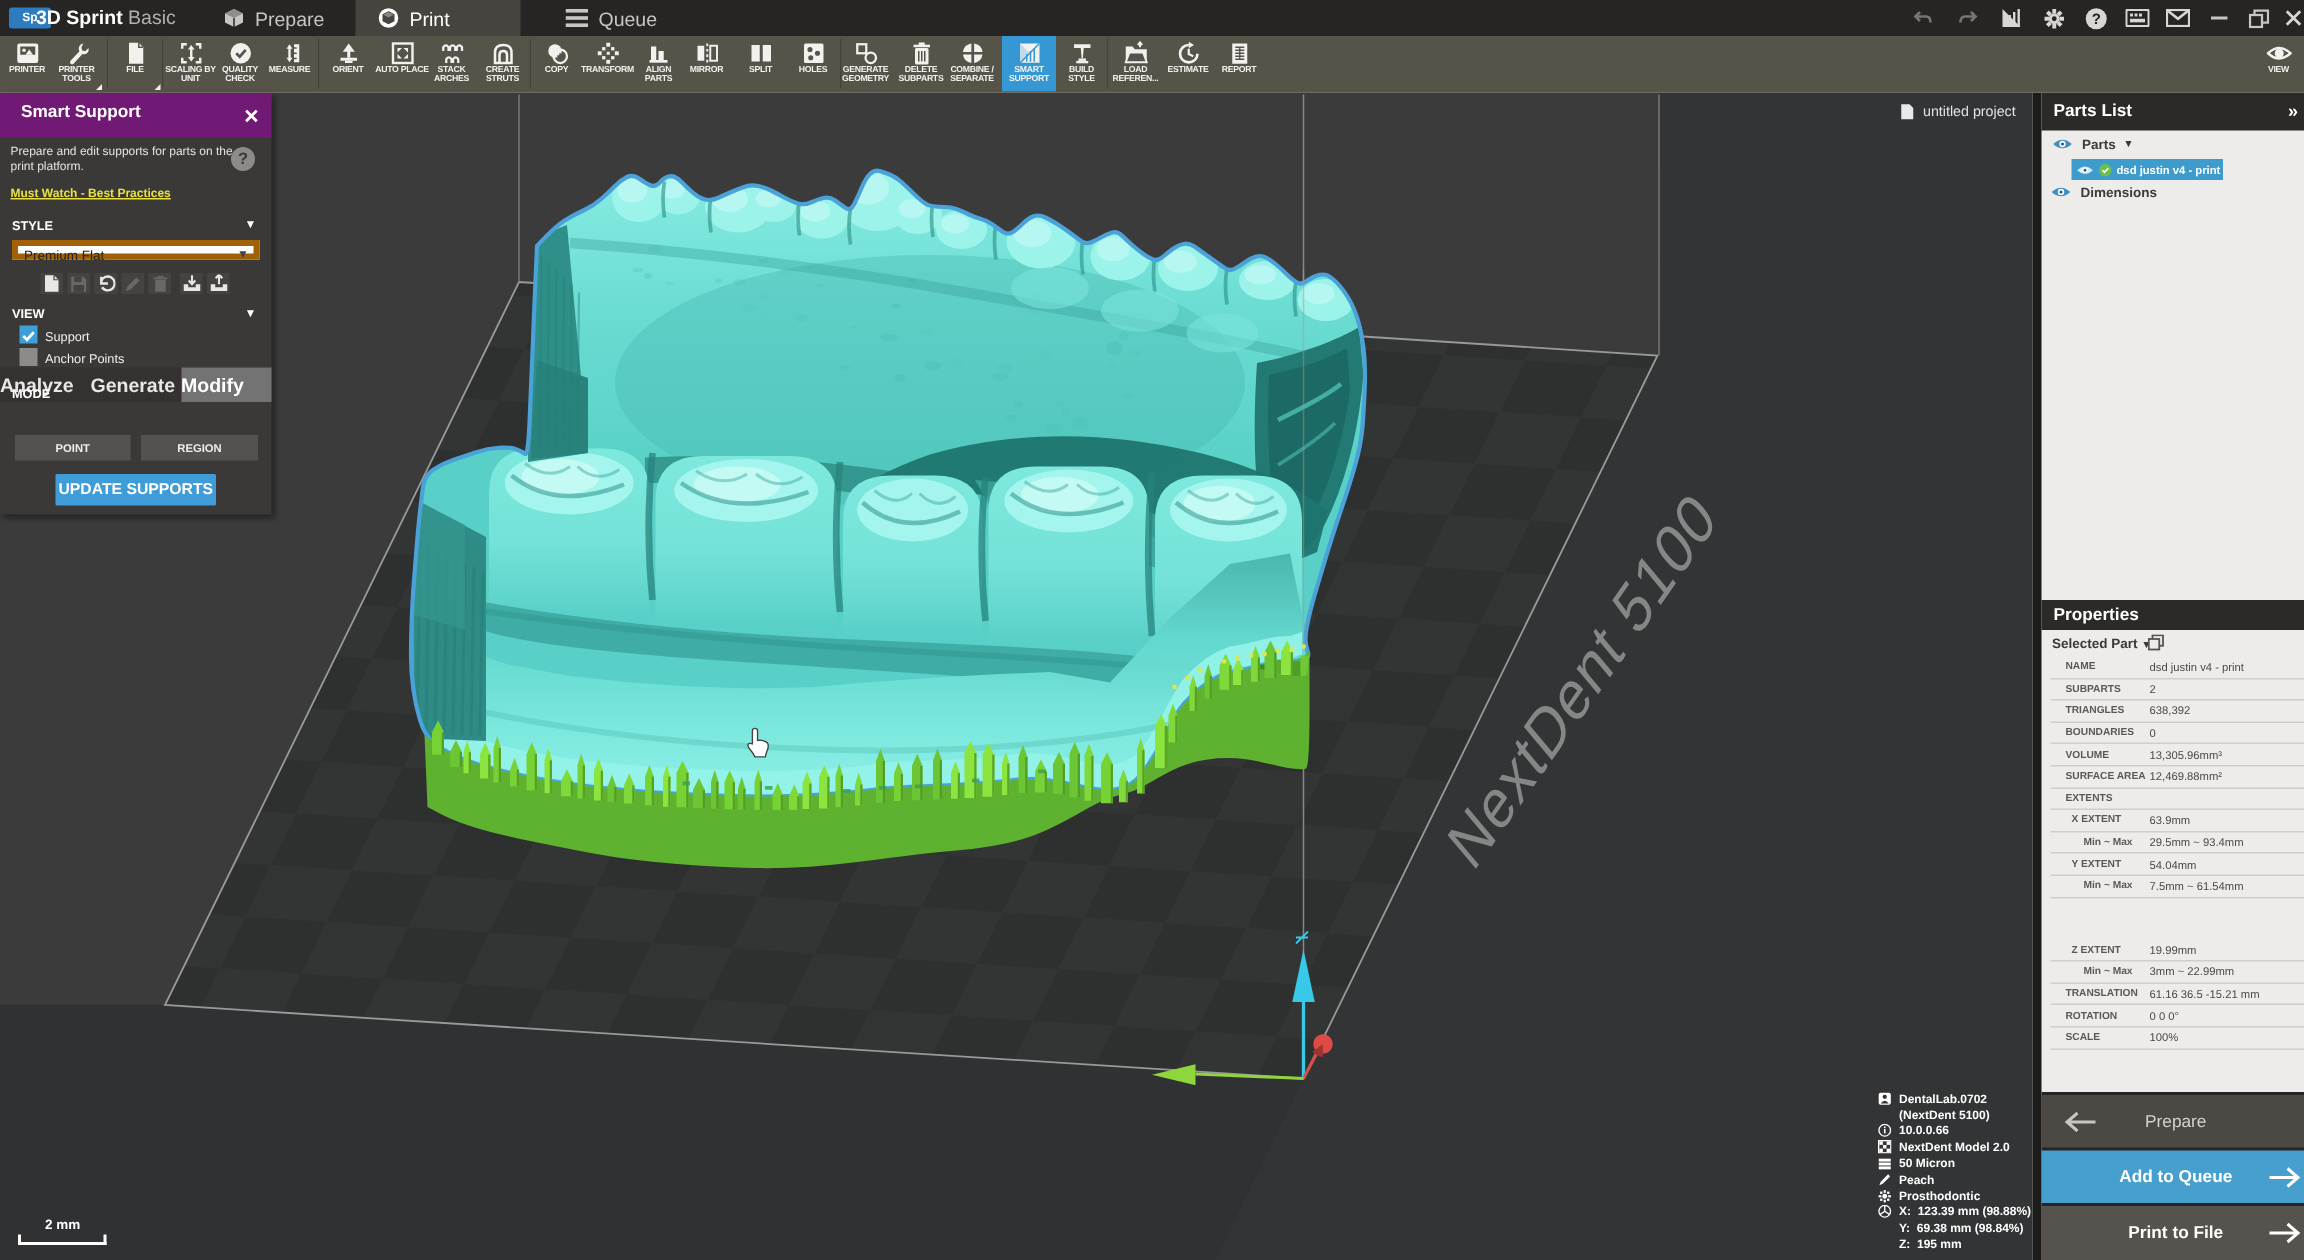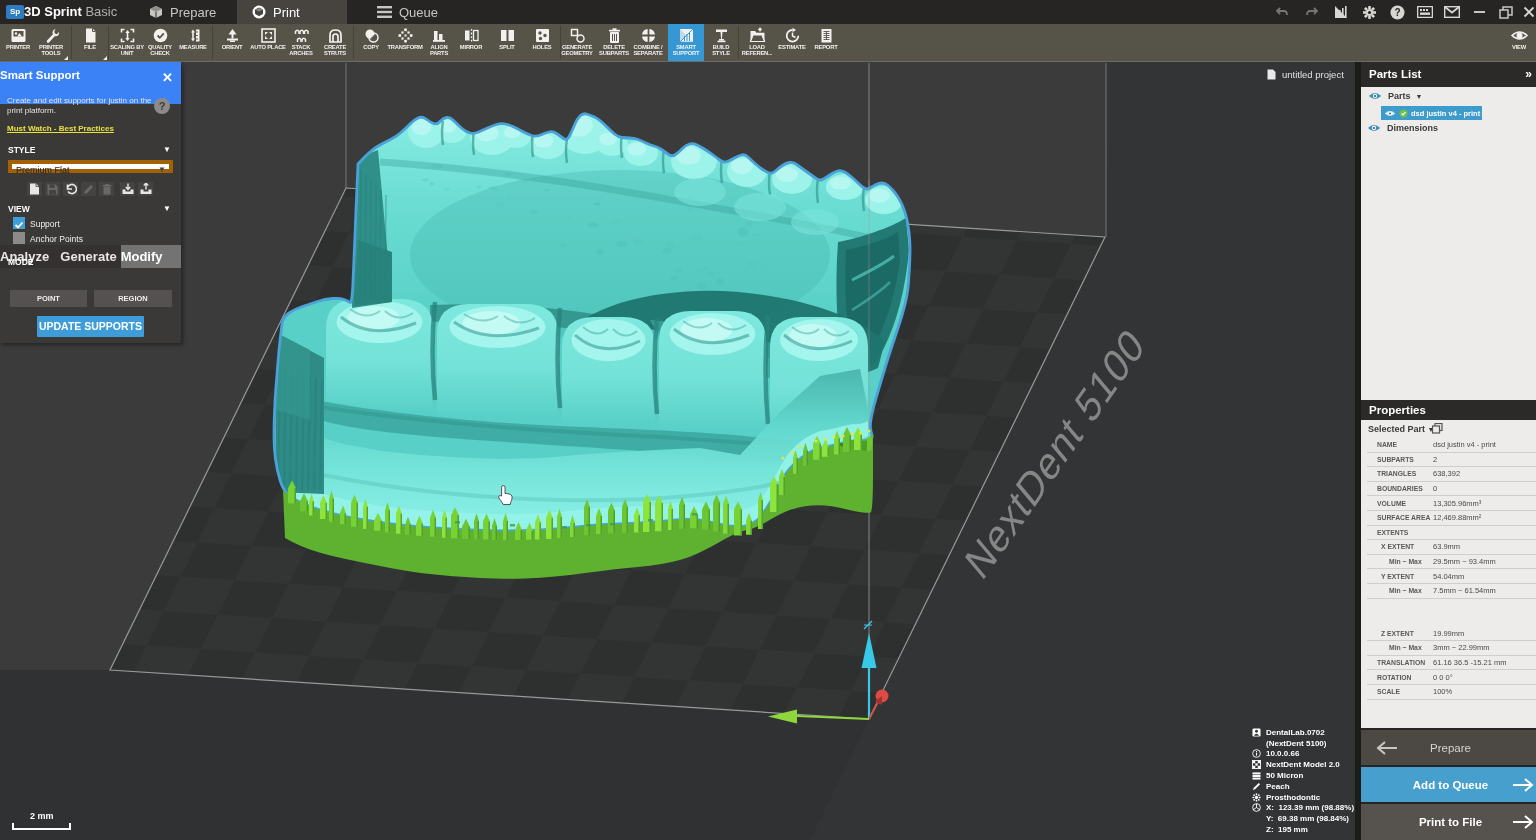--- a/index.html
+++ b/index.html
@@ -1,20 +1,20 @@
 <!DOCTYPE html>
 <html><head>
 <meta charset="utf-8">
 <style>
 * { margin:0; padding:0; box-sizing:border-box; }
 html,body { width:1536px; height:840px; overflow:hidden; background:#333; font-family:"Liberation Sans", sans-serif; }
 #app { position:relative; width:1536px; height:840px; }
 
 #topbar { position:absolute; left:0; top:0; width:1536px; height:24px; background:#272524; }
-#logo { position:absolute; left:6px; top:5px; width:18px; height:14px; background:#2e7cc0; border-radius:2px; color:#fff; font-size:8px; font-weight:bold; text-align:center; line-height:14px; }
+#logo { position:absolute; left:6px; top:5px; width:28px; height:14px; background:#2e7cc0; border-radius:2px; color:#fff; font-size:8px; font-weight:bold; text-align:center; line-height:14px; }
 .t-title { position:absolute; top:4px; font-size:13px; color:#fff; font-weight:bold; }
 .tab { position:absolute; top:0; height:24px; display:flex; align-items:center; color:#c8c6c3; font-size:13px; }
 .tab svg { margin-right:7px; }
 #tab-print { background:#474440; color:#fff; }
 .winicon { position:absolute; top:0px; height:24px; display:flex; align-items:center; justify-content:center; width:22px; }
 
 #toolbar { position:absolute; left:0; top:24px; width:1536px; height:37px; background:#565349; }
 #toolbar-line { position:absolute; left:0; top:61px; width:1536px; height:1px; background:#6e6b63; }
 .tbtn { position:absolute; top:0; height:37px; text-align:center; color:#f2f1ee; }
 .tbtn svg { display:block; margin:3px auto 0 auto; }
@@ -24,21 +24,21 @@
 
 #viewport { position:absolute; left:0; top:62px; width:1355px; height:778px; background:#333435; }
 #untitled { position:absolute; left:1267px; top:7px; color:#e2e2e2; font-size:9.5px; display:flex; align-items:center; }
 #scalebar-label { position:absolute; left:30px; top:749px; color:#fff; font-size:9px; font-weight:bold; }
 #scalebar { position:absolute; left:12px; top:761px; width:59px; height:7px; border-left:2px solid #fff; border-right:2px solid #fff; border-bottom:2px solid #fff; }
 #infoblock { position:absolute; left:1252px; top:665px; width:120px; color:#fff; font-size:8px; font-weight:600; white-space:nowrap; }
 .irow { height:10.8px; display:flex; align-items:center; }
 .iico { width:14px; display:flex; justify-content:flex-start; }
 
 #lpanel { position:absolute; left:0; top:62px; width:181px; height:281px; background:#3b3937; box-shadow:2px 2px 4px rgba(0,0,0,.4); }
-#lp-head { position:absolute; left:0; top:0; width:181px; height:42px; background:#3b82f6; color:#fff; font-size:11.5px; font-weight:bold; line-height:26px; padding-left:0; }
+#lp-head { position:absolute; left:0; top:0; width:181px; height:30px; background:#701a75; color:#fff; font-size:11.5px; font-weight:bold; line-height:26px; padding-left:14px; }
 #lp-x { position:absolute; right:8px; top:3px; color:#fff; font-size:13px; font-weight:bold; }
 .lp-sect { position:absolute; left:8px; color:#fff; font-size:8.5px; font-weight:bold; }
 .lp-chev { position:absolute; right:10px; color:#fff; font-size:8px; }
 #lp-desc { position:absolute; left:7px; top:34px; width:150px; color:#e4e3e1; font-size:8px; line-height:10px; }
 #lp-q { position:absolute; right:11px; top:36px; width:16px; height:16px; border-radius:50%; background:#8d8b89; color:#3b3937; font-weight:bold; font-size:11px; text-align:center; line-height:16px; }
 #lp-link { position:absolute; left:7px; top:62px; color:#e8e23e; font-size:8px; font-weight:bold; text-decoration:underline; }
 #lp-select { position:absolute; left:8px; top:98px; width:165px; height:13px; background:#fdfdfd; border:4px solid #a16207; color:#222; font-size:9px; line-height:12px; padding-left:4px; }
 #lp-select .dd { position:absolute; right:3px; top:0px; color:#444; font-size:8px; }
 .licon { position:absolute; top:120px; width:15px; height:14px; background:#454341; display:flex; align-items:center; justify-content:center; }
 .lp-check { position:absolute; left:13px; width:12px; height:12px; }
@@ -921,21 +921,21 @@
         <svg width="17" height="17" viewBox="0 0 17 17">
           <path d="M1 8.5 Q8.5 1.5 16 8.5 Q8.5 15.5 1 8.5 Z" fill="none" stroke="#f2f1ee" stroke-width="1.6"></path>
           <circle cx="8.5" cy="8.5" r="3" fill="#f2f1ee"></circle>
         </svg>
         <div class="tlabel">VIEW</div>
       </div>
   </div>
   <div id="toolbar-line"></div>
   <div id="lpanel">
     <div id="lp-head">Smart Support<div id="lp-x">✕</div></div>
-    <div id="lp-desc">Create and edit supports for justin on the print platform.</div>
+    <div id="lp-desc">Prepare and edit supports for parts on the print platform.</div>
     <div id="lp-q">?</div>
     <div id="lp-link">Must Watch - Best Practices</div>
     <div class="lp-sect" style="top:83px;">STYLE</div>
       <div class="lp-chev" style="top:83px;">▼</div>
     <div id="lp-select">Premium Flat<span class="dd">▼</span></div>
     <div class="licon" style="left:27px;">
         <svg width="11" height="12" viewBox="0 0 11 12">
           <path d="M1 0.5 L7 0.5 L10 3.5 L10 11.5 L1 11.5 Z" fill="#e8e7e5"></path>
           <path d="M7 0.5 L7 3.5 L10 3.5" fill="none" stroke="#454341" stroke-width="0.8"></path>
         </svg>

